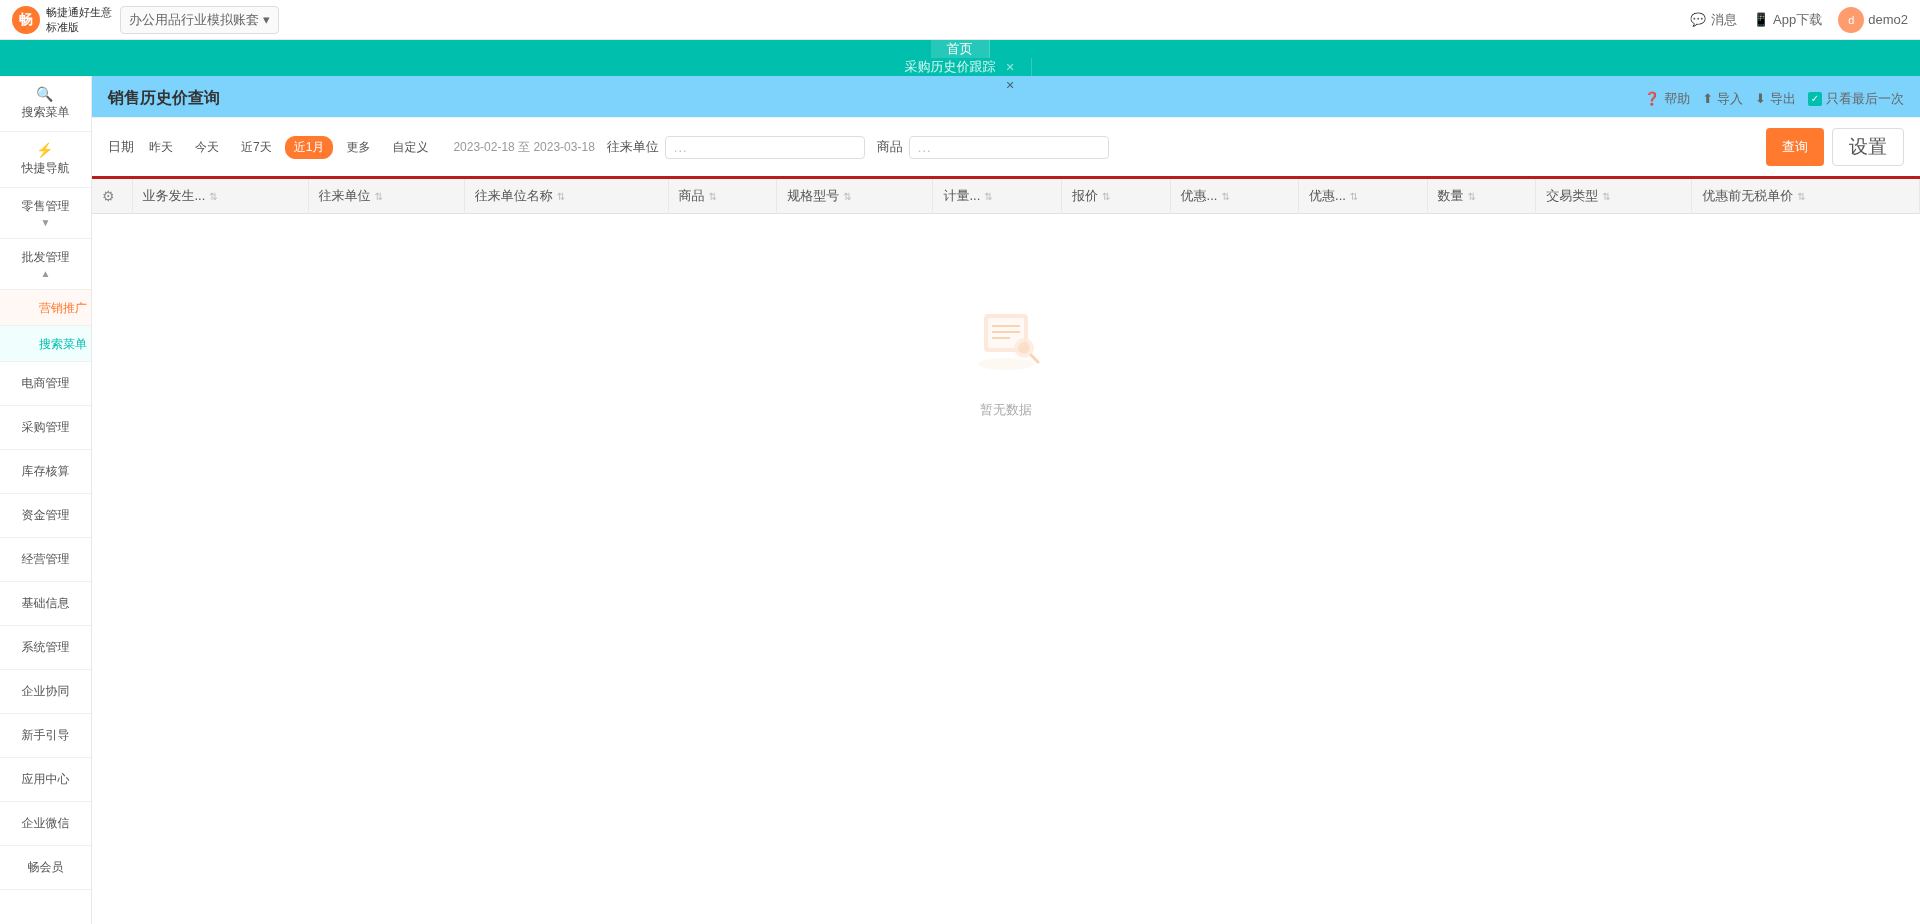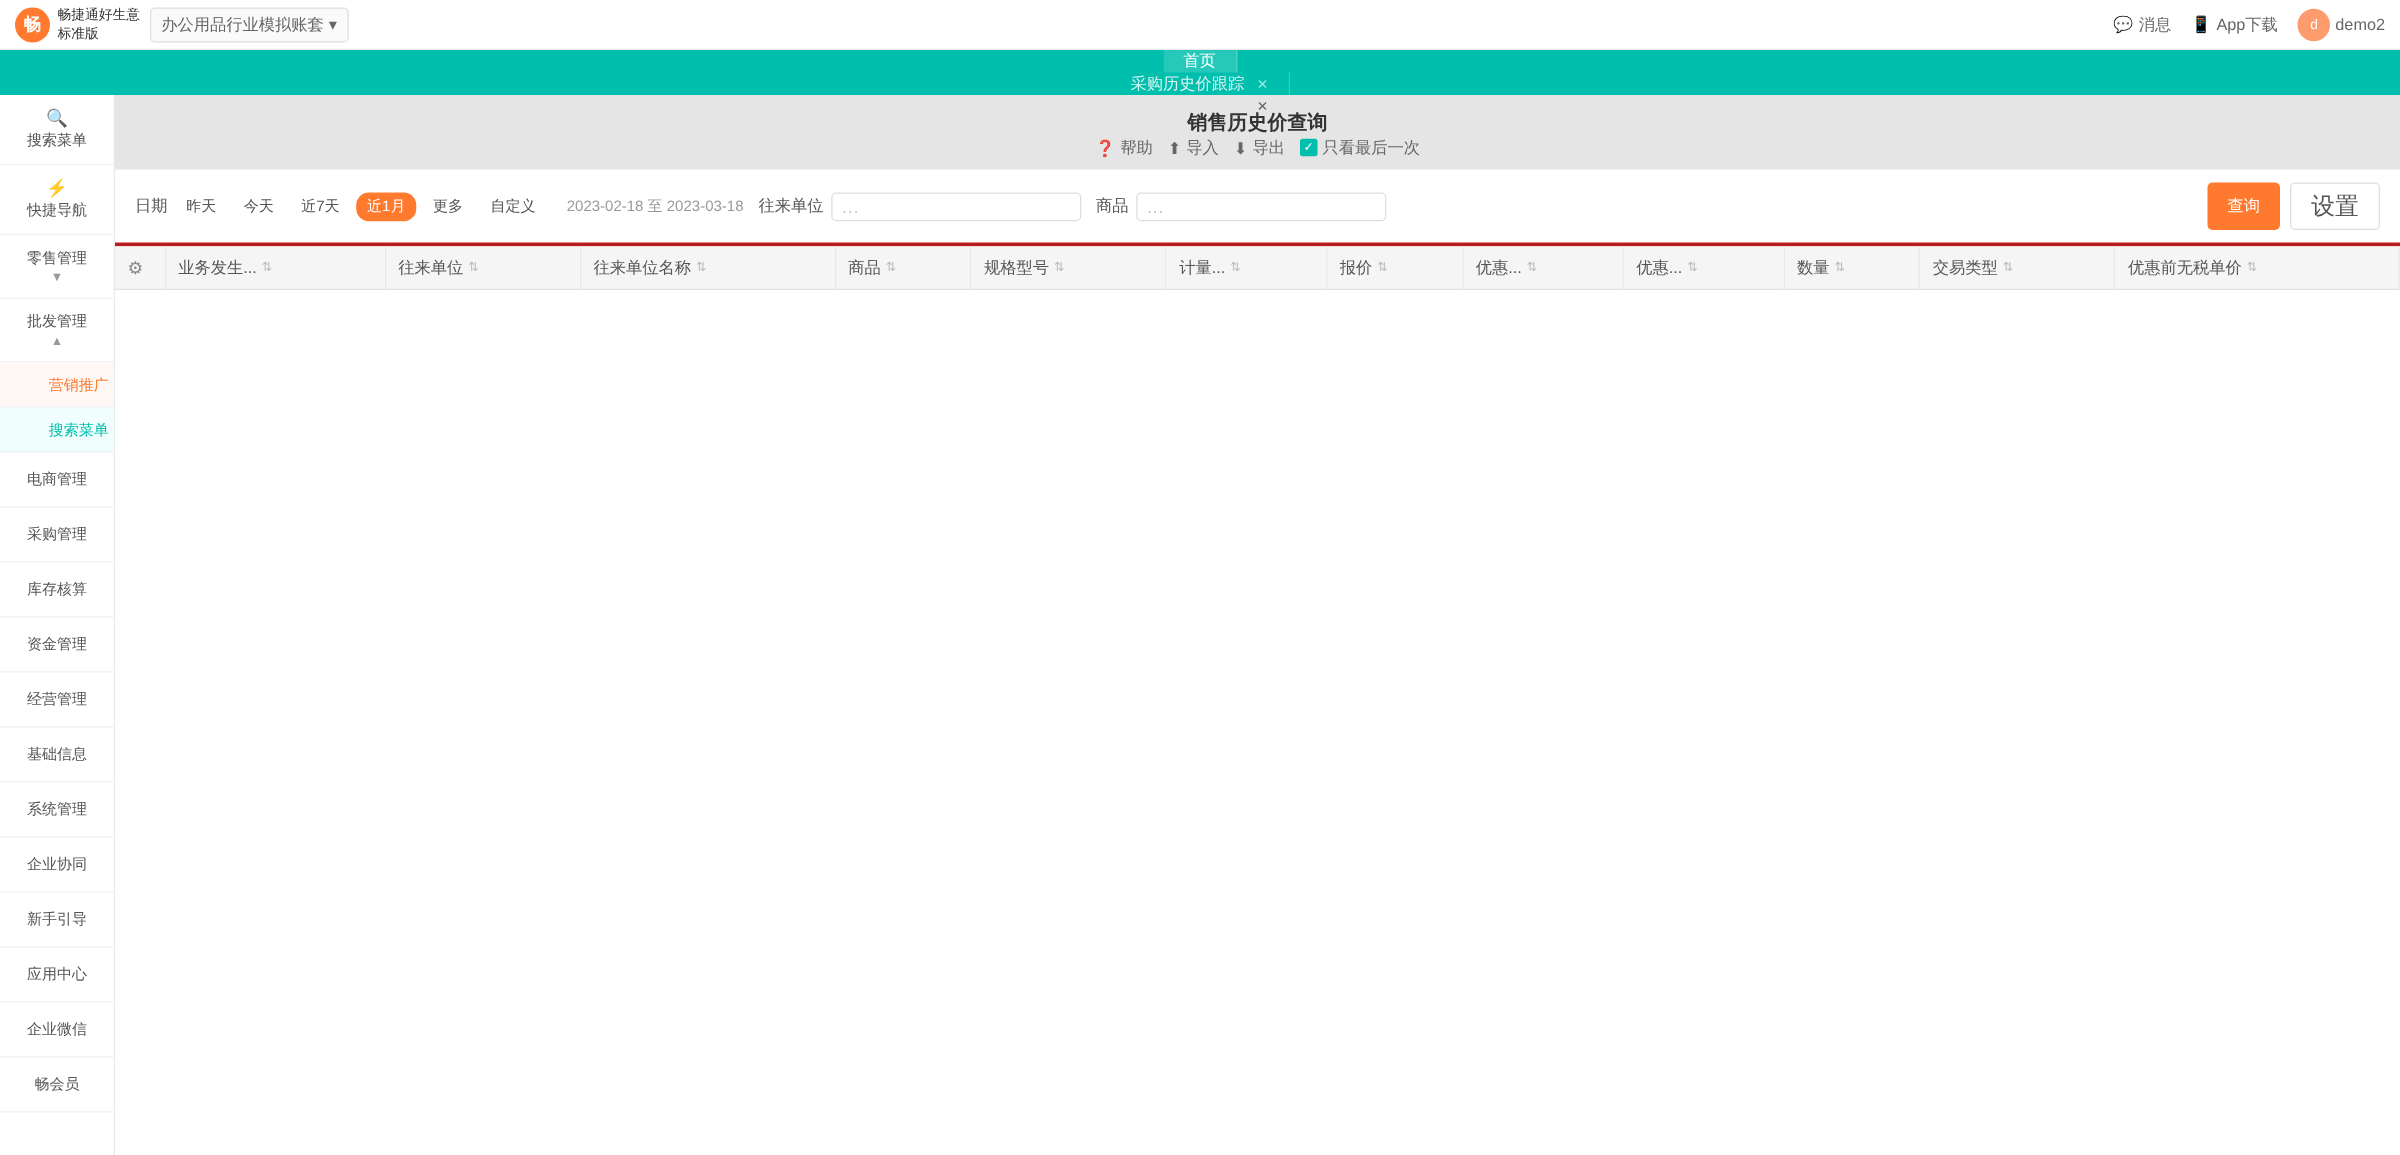--- a/index.html
+++ b/index.html
@@ -32,21 +32,21 @@
     .sidebar { width: 92px; background: #fff; border-right: 1px solid #e8e8e8; display: flex; flex-direction: column; overflow-y: auto; }
     .sidebar-item { padding: 10px 4px; text-align: center; cursor: pointer; font-size: 12px; color: #555; border-bottom: 1px solid #f0f0f0; display: flex; flex-direction: column; align-items: center; gap: 2px; min-height: 44px; justify-content: center; }
     .sidebar-item .item-icon { font-size: 14px; }
     .sidebar-item .item-arrow { font-size: 10px; color: #999; }
     .sidebar-section { padding: 6px 4px 4px; text-align: center; cursor: pointer; font-size: 12px; color: #ff7a2e; border-bottom: 1px solid #f0f0f0; background: #fff8f5; font-weight: 500; display: flex; align-items: center; justify-content: flex-end; gap: 2px; min-height: 36px; }
 
     
     .content { flex: 1; display: flex; flex-direction: column; overflow: hidden; background: #fff; }
 
     
-    .page-header { padding: 12px 16px 8px; background: #e5e5e5; border-bottom: 1px solid #f0f0f0; display: flex; align-items: center; justify-content: space-between; flex-direction: column; }
+    .page-header { padding: 12px 16px 8px; background: #7dd3fc; border-bottom: 1px solid #f0f0f0; display: flex; align-items: center; justify-content: space-between; }
     .page-title { font-size: 16px; font-weight: 600; color: #333; }
     .page-actions { display: flex; align-items: center; gap: 12px; font-size: 13px; color: #666; }
     .page-action { display: flex; align-items: center; gap: 4px; cursor: pointer; }
     .checkbox-label { display: flex; align-items: center; gap: 4px; }
     .checkbox-teal { width: 14px; height: 14px; background: #00bfad; border-radius: 2px; display: flex; align-items: center; justify-content: center; color: #fff; font-size: 10px; }
 
     
     .filter-bar { padding: 10px 16px; background: #fff; border-bottom: 3px solid #b91c1c; display: flex; align-items: center; gap: 12px; flex-wrap: wrap; }
     .filter-item { display: flex; align-items: center; gap: 6px; }
     .filter-label { color: #555; font-size: 13px; white-space: nowrap; }
@@ -327,16 +327,33 @@
                 <span>优惠前无税单价</span>
                 <span class="sort-icon">⇅</span>
               </div>
             </th>
           </tr>
         </thead>
         <tbody id="table-body">
         </tbody>
       </table>
 
+      <div class="empty-state">
+        <div style="font-size:64px; opacity:0.5;">
+          
+          <svg width="80" height="80" viewBox="0 0 80 80" xmlns="http://www.w3.org/2000/svg">
+            <ellipse cx="40" cy="70" rx="28" ry="6" fill="#fde8d8" opacity="0.6"></ellipse>
+            <rect x="18" y="20" width="44" height="38" rx="4" fill="#fdd5b8"></rect>
+            <rect x="22" y="24" width="36" height="30" rx="2" fill="#fff5ee"></rect>
+            <line x1="26" y1="32" x2="54" y2="32" stroke="#f4a96c" stroke-width="2"></line>
+            <line x1="26" y1="38" x2="54" y2="38" stroke="#f4a96c" stroke-width="2"></line>
+            <line x1="26" y1="44" x2="44" y2="44" stroke="#f4a96c" stroke-width="2"></line>
+            <circle cx="58" cy="54" r="10" fill="#fdd5b8" opacity="0.8"></circle>
+            <circle cx="58" cy="54" r="6" fill="#f4a96c" opacity="0.5"></circle>
+            <line x1="65" y1="61" x2="72" y2="68" stroke="#f4a96c" stroke-width="3" stroke-linecap="round"></line>
+          </svg>
+        </div>
+        <span class="empty-text">暂无数据</span>
+      </div>
     </div>
 
   </div>
 </div>
 
 </body></html>

